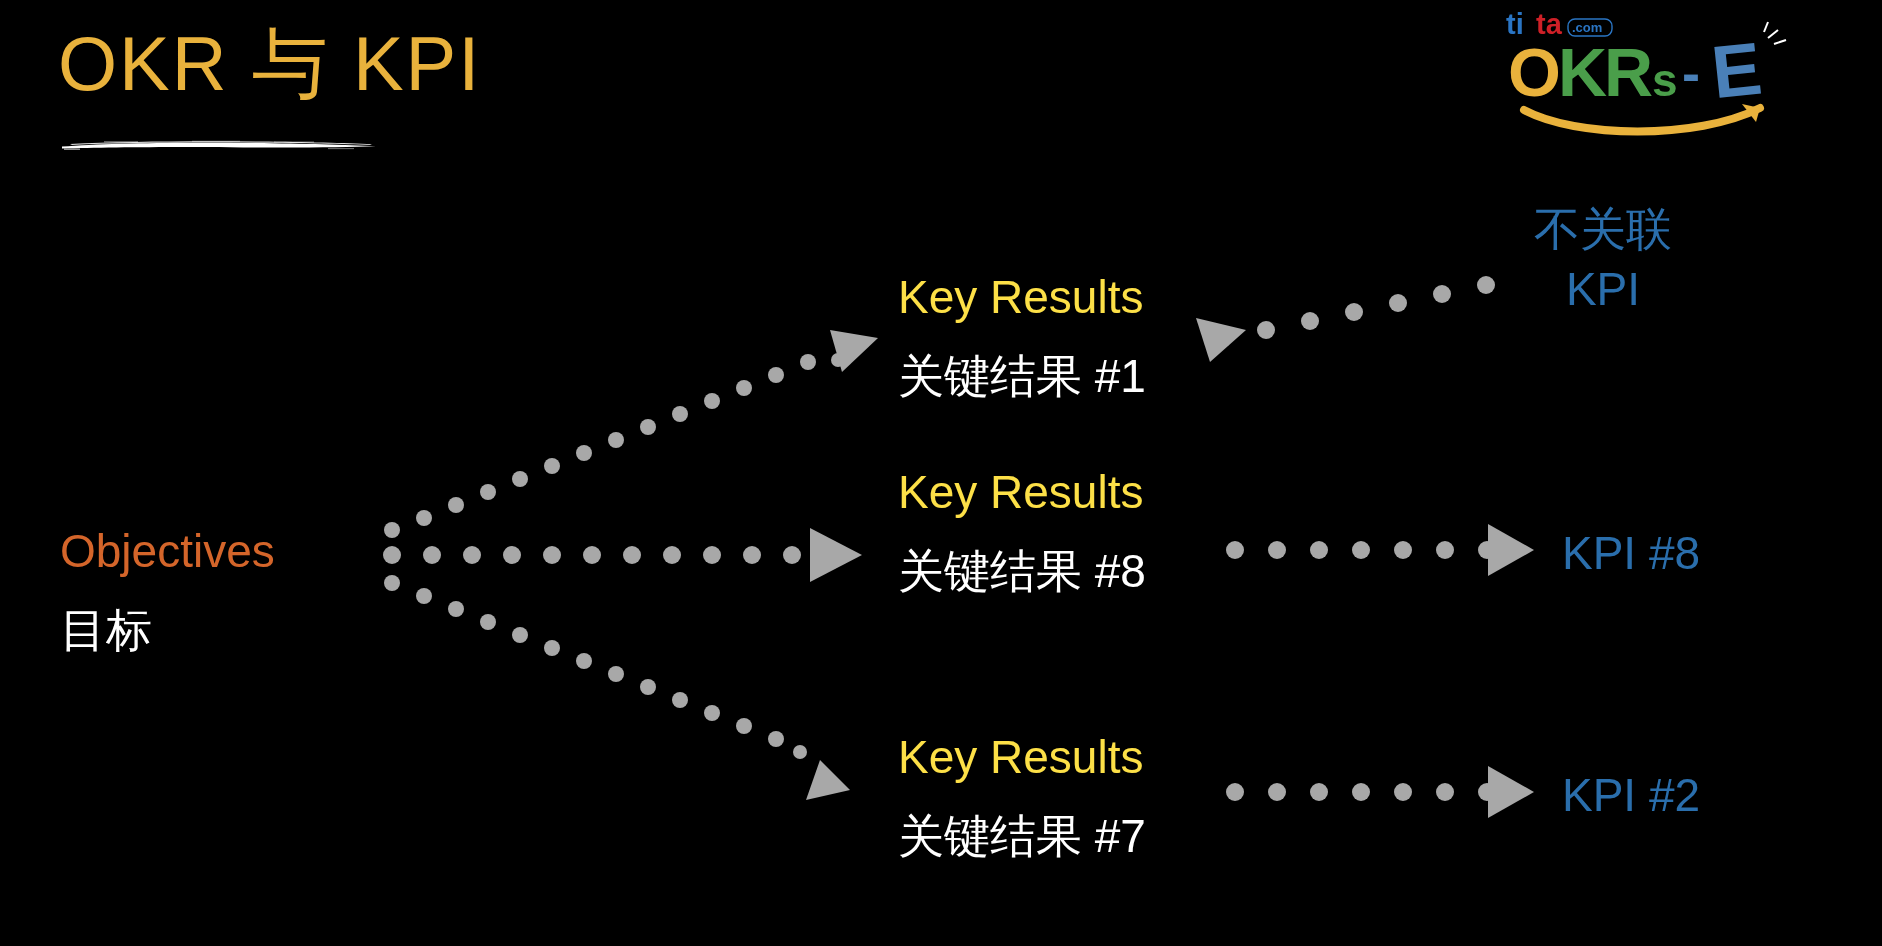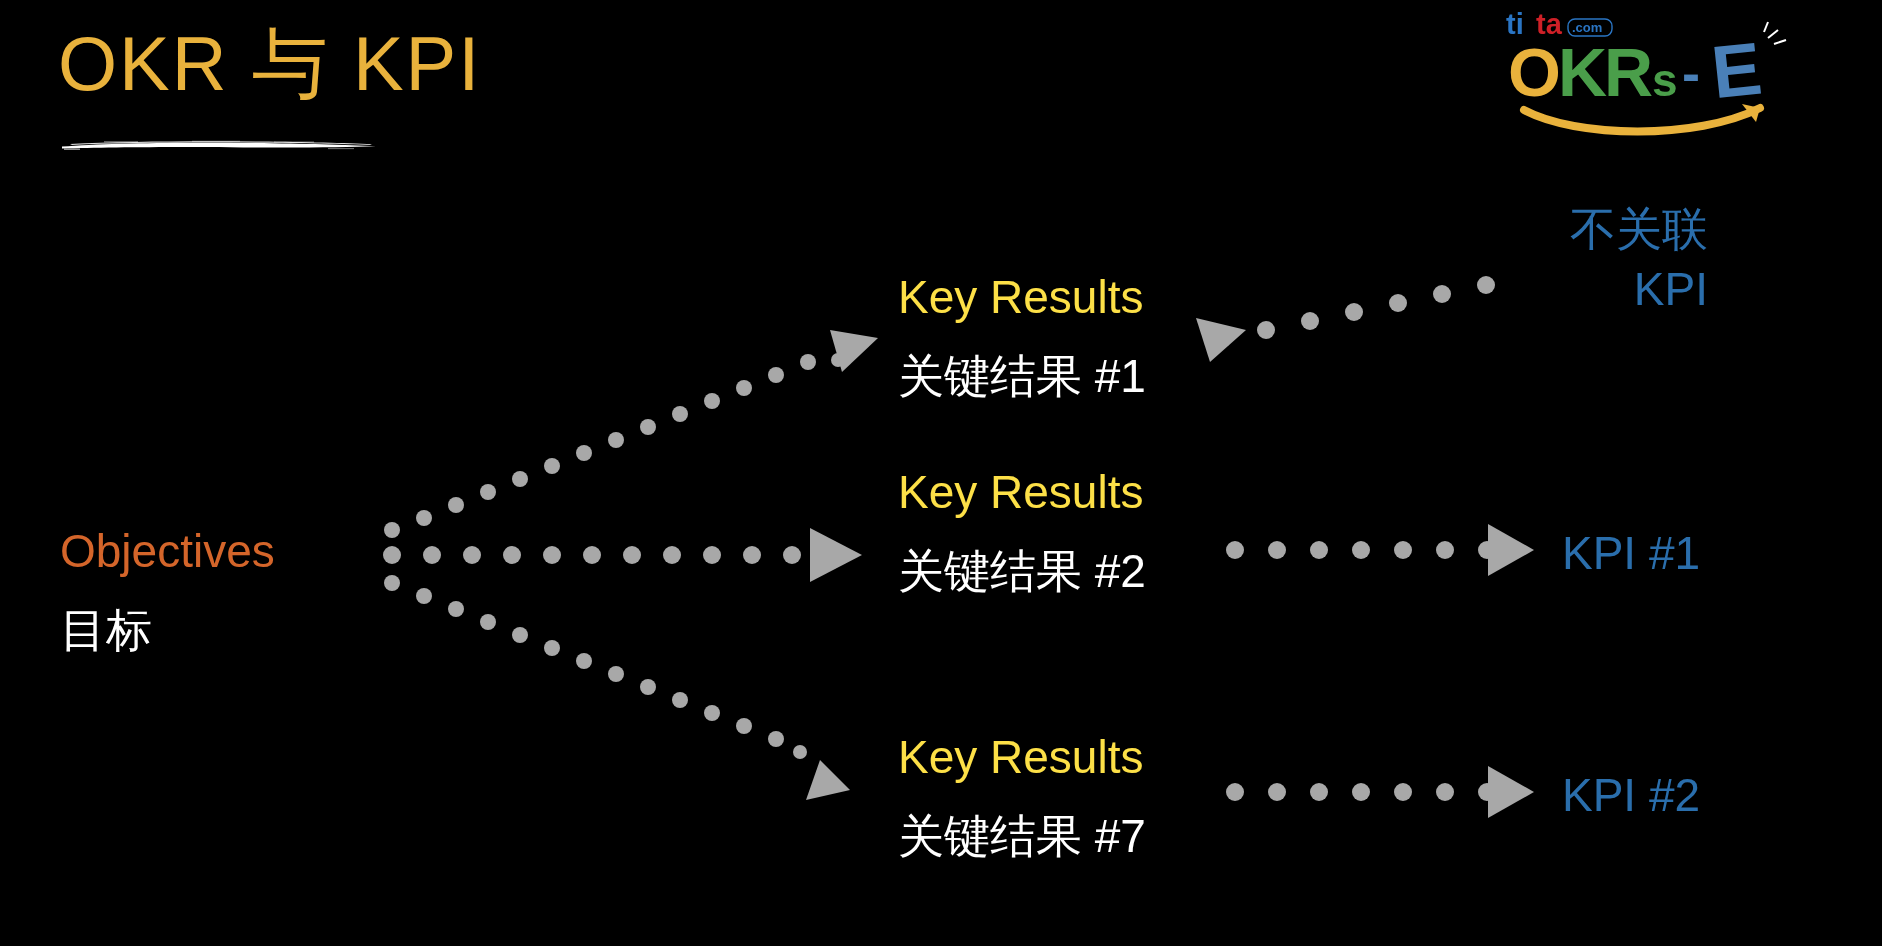--- a/index.html
+++ b/index.html
@@ -68,21 +68,21 @@
   }
   .obj .en { color: #d4652a; }
   .kr .en  { color: #fde047; }
   .kpi-txt { color: #2a6eac; font-size: 46px; line-height: 1.3; }
 
   
   #node-objectives { left: 60px;  top: 522px; }
   #node-kr1        { left: 898px; top: 268px; }
   #node-kr2        { left: 898px; top: 463px; }
   #node-kr3        { left: 898px; top: 728px; }
-  #node-kpi-none   { left: 1498px; top: 200px; text-align: right; width: 210px; }
+  #node-kpi-none   { left: 1498px; top: 200px; text-align: center; width: 210px; }
   #node-kpi1       { left: 1562px; top: 524px; }
   #node-kpi2       { left: 1562px; top: 766px; }
 
   
   #connectors {
     position: absolute;
     left: 0; top: 0;
     width: 1882px;
     height: 946px;
     pointer-events: none;
@@ -233,34 +233,34 @@
     <div class="cn">目标</div>
   </div>
 
   <div class="node kr" id="node-kr1">
     <div class="en">Key Results</div>
     <div class="cn">关键结果 #1</div>
   </div>
 
   <div class="node kr" id="node-kr2">
     <div class="en">Key Results</div>
-    <div class="cn">关键结果 #2</div>
+    <div class="cn">关键结果 #8</div>
   </div>
 
   <div class="node kr" id="node-kr3">
     <div class="en">Key Results</div>
     <div class="cn">关键结果 #7</div>
   </div>
 
   <div class="node" id="node-kpi-none">
     <div class="kpi-txt">不关联</div>
     <div class="kpi-txt">KPI</div>
   </div>
 
   <div class="node" id="node-kpi1">
-    <div class="kpi-txt">KPI #1</div>
+    <div class="kpi-txt">KPI #8</div>
   </div>
 
   <div class="node" id="node-kpi2">
     <div class="kpi-txt">KPI #2</div>
   </div>
 
 </div>
 
 </body></html>

